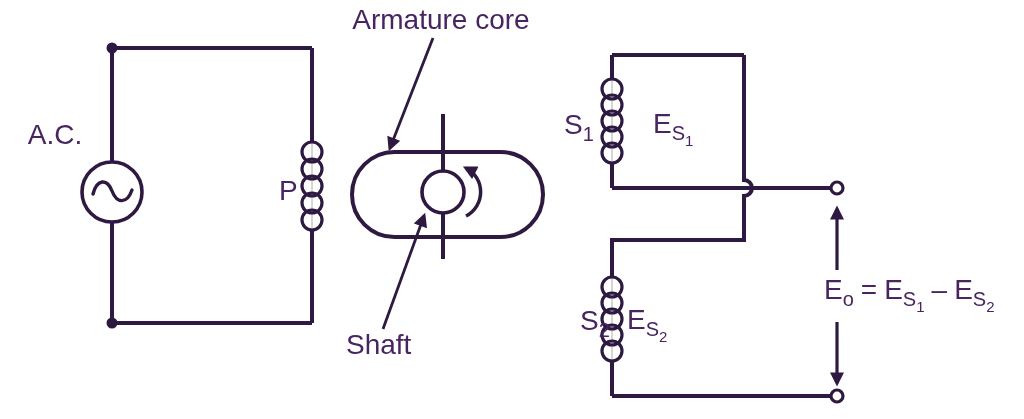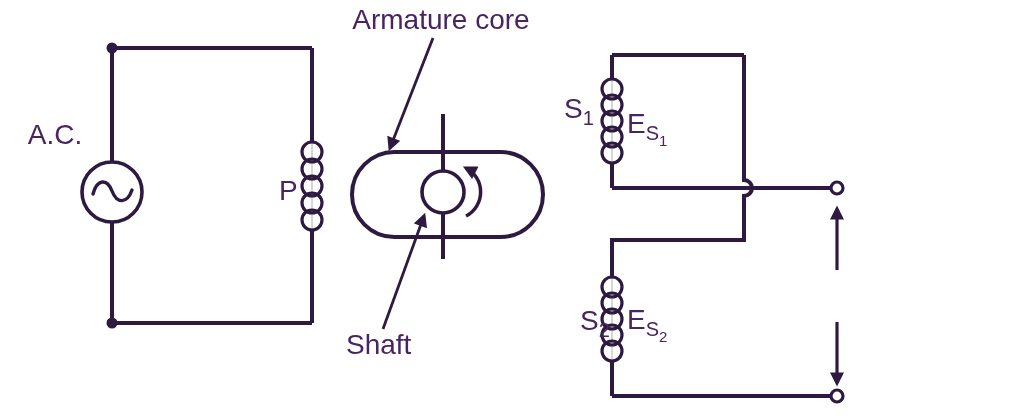--- a/index.html
+++ b/index.html
@@ -111,30 +111,33 @@
   <div class="lbl center" style="left:8px;top:90px;width:94px;margin-top:28px;">
     <span>A.C.</span><br>
   </div>
 
   <div class="lbl" style="left:279px;top:174px;">P</div>
 
   <div class="lbl" style="left:346px;top:328px;">Shaft</div>
 
   <div class="lbl center" style="left:341px;top:3px;width:200px;">Armature core</div>
 
-  <div class="lbl" style="left:564px;top:92px;">
+  <div class="lbl" style="left:564px;top:108px;">
     <span>S</span><span class="sub">1</span>
   </div>
 
-  <div class="lbl" style="left:627px;top:107px;">
+  <div class="lbl" style="left:653px;top:107px;">
     <span>E</span><span class="sub">S</span><span class="ssub">1</span>
   </div>
 
   <div class="lbl" style="left:580px;top:304px;">
     <span>S</span><span class="sub">2</span>
   </div>
 
   <div class="lbl" style="left:627px;top:303px;">
     <span>E</span><span class="sub">S</span><span class="ssub">2</span>
   </div>
 
+  <div class="lbl" style="left:824px;top:273px;">
+    <span>E</span><span class="sub">o</span><span class="op">=</span><span>E</span><span class="sub">S</span><span class="ssub">1</span><span class="op">–</span><span>E</span><span class="sub">S</span><span class="ssub">2</span>
+  </div>
 
 </div>
 
 </body></html>

